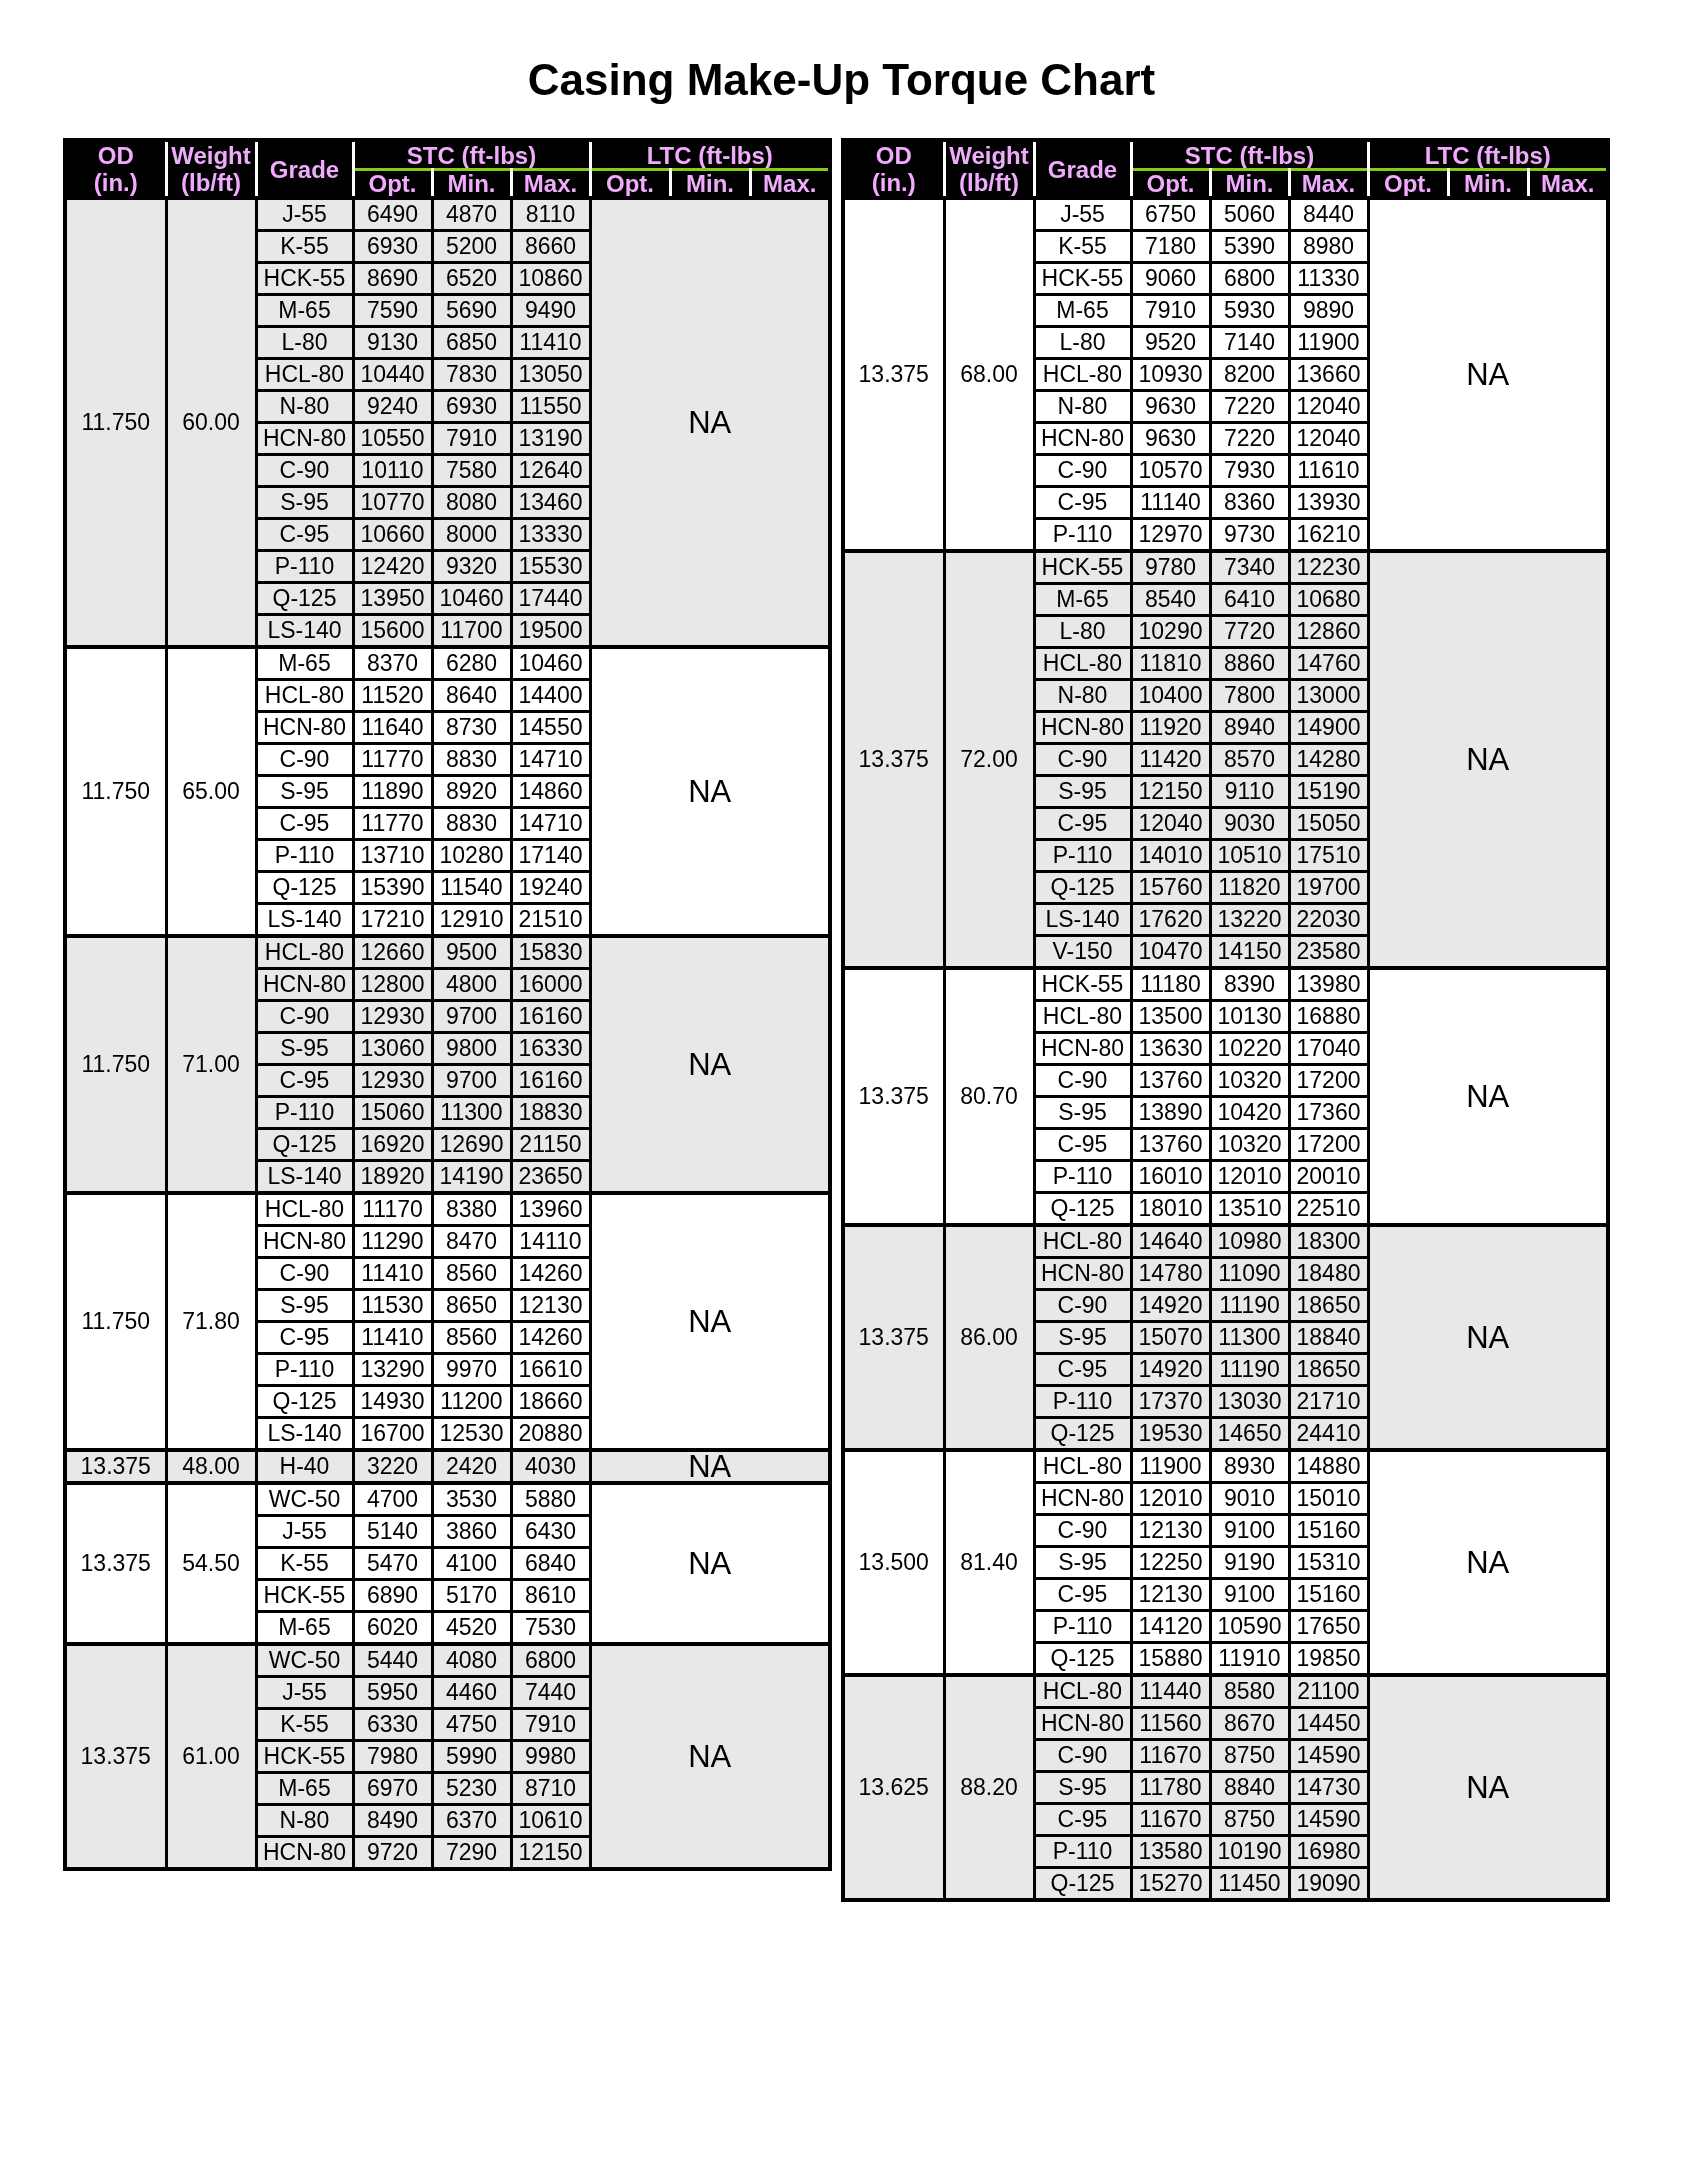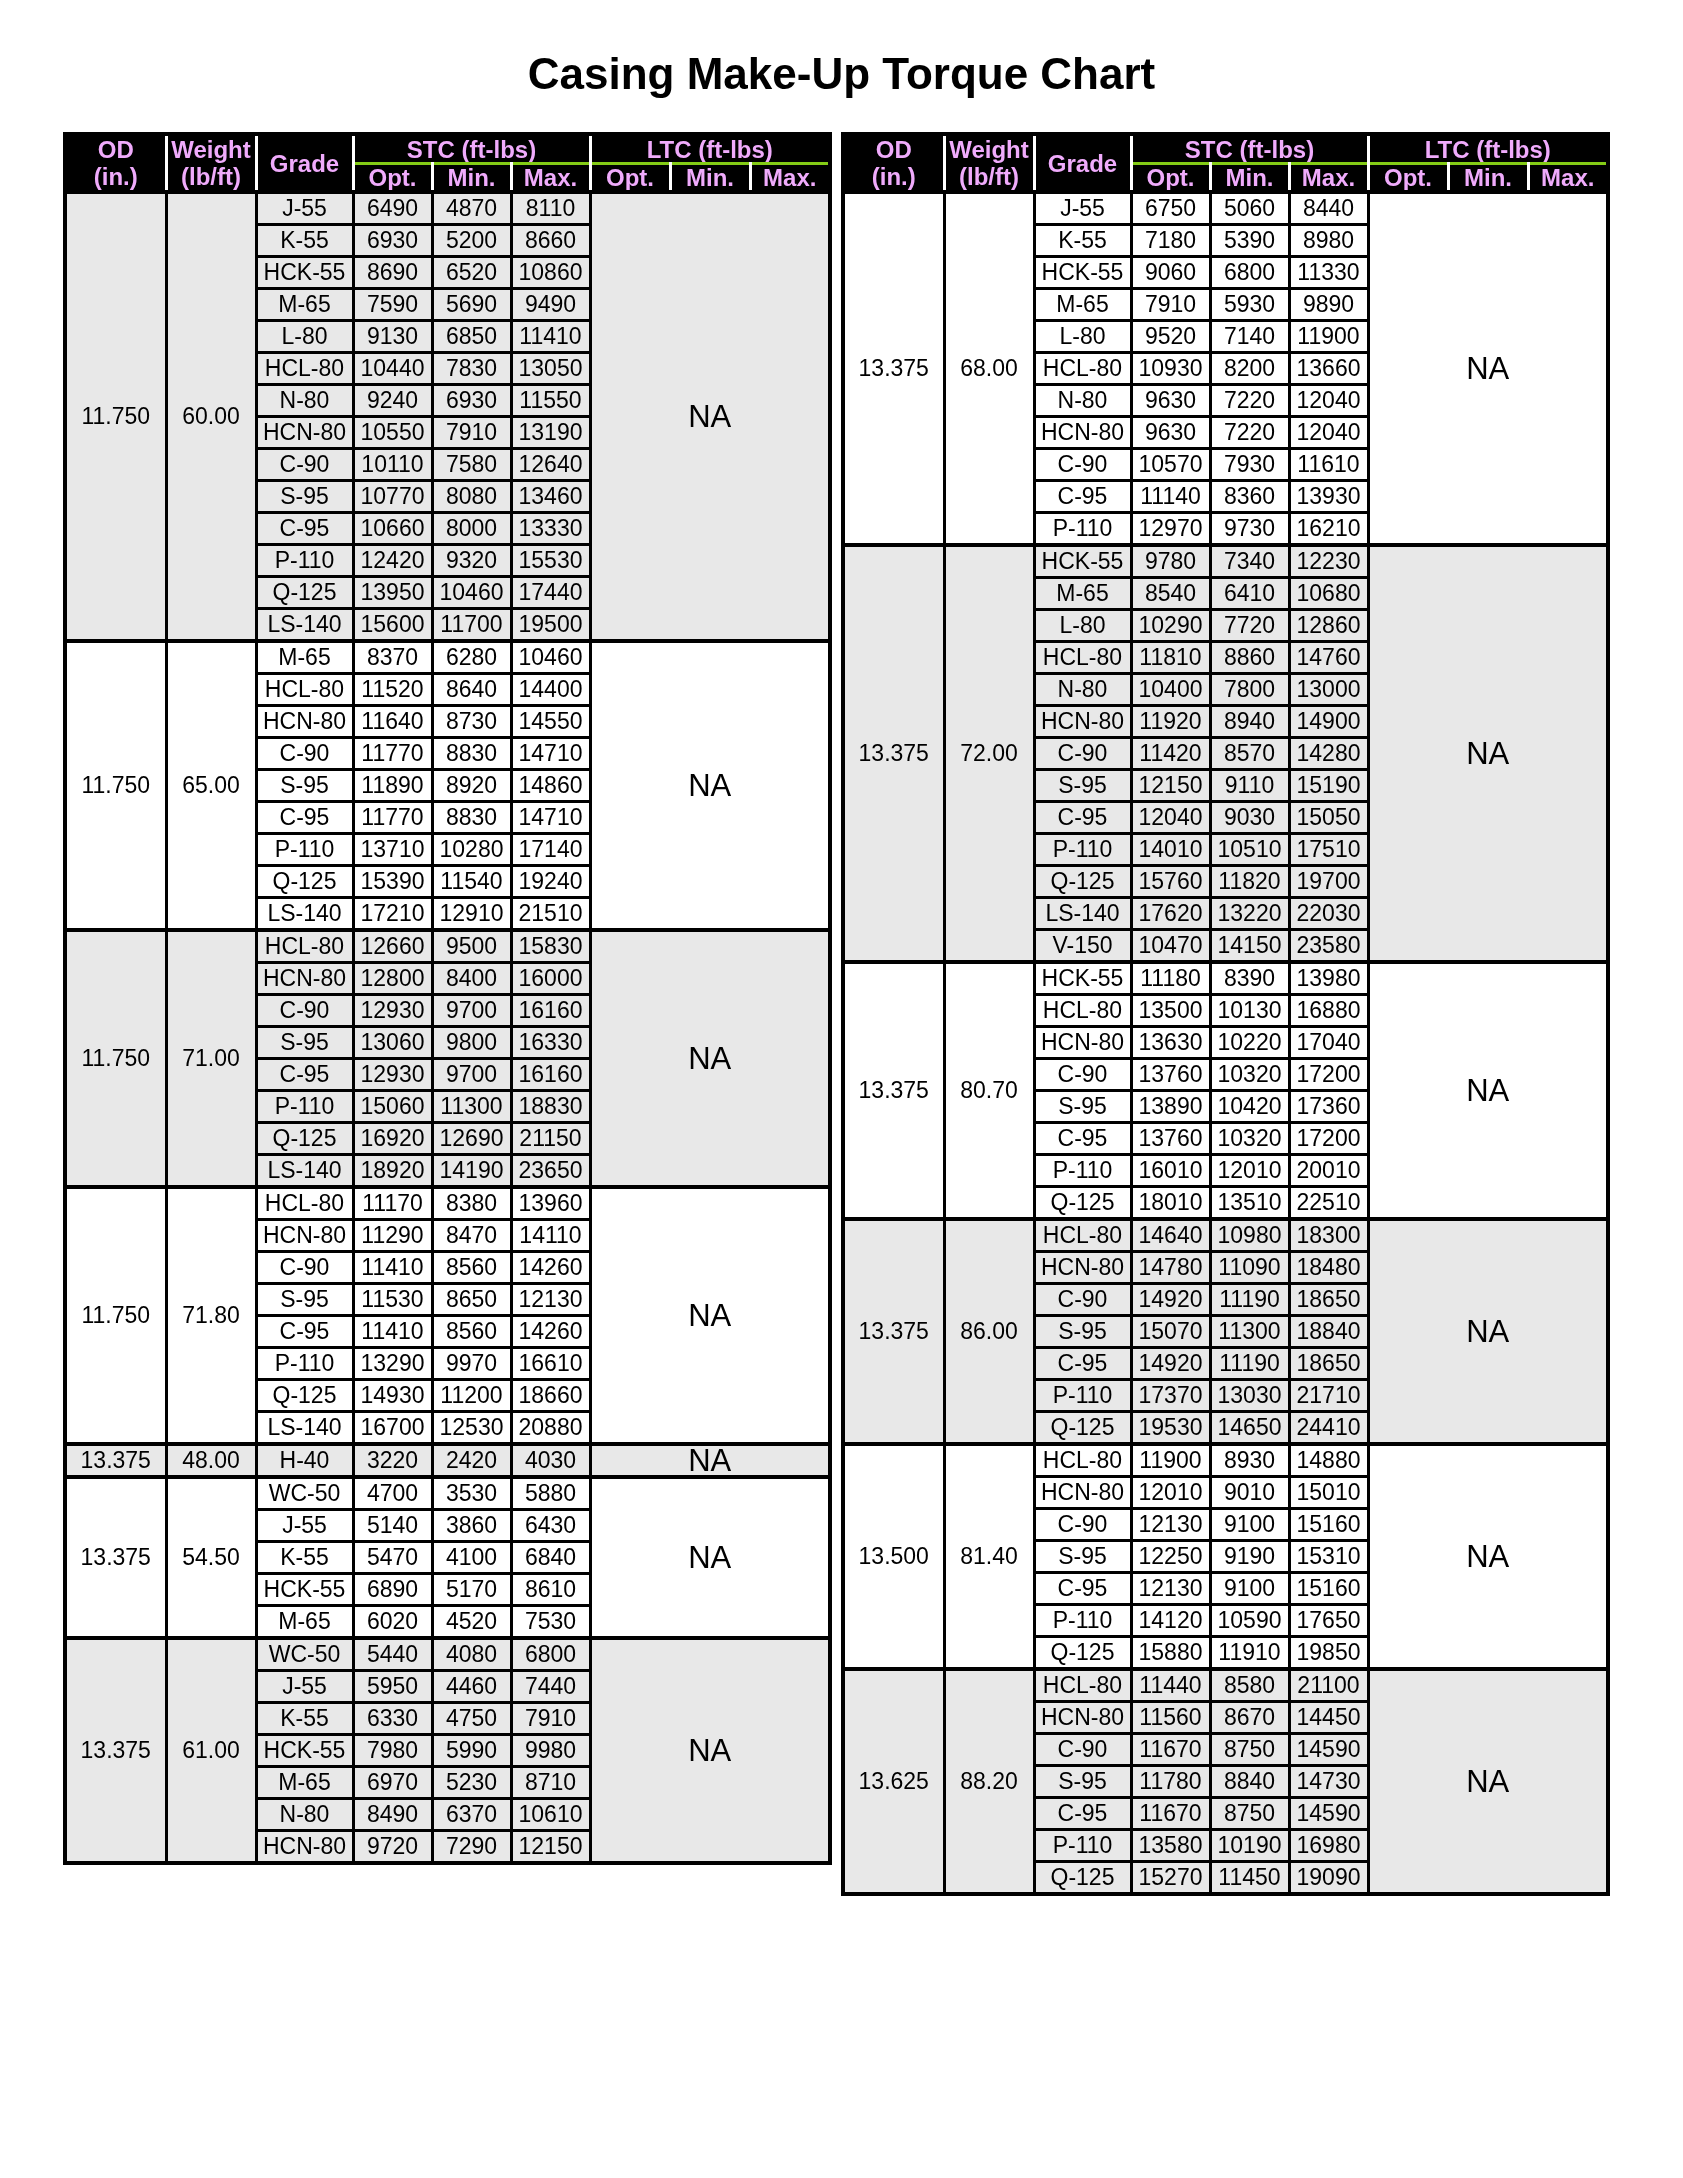--- a/index.html
+++ b/index.html
@@ -12,21 +12,21 @@
     color: #000;
   }
   .page {
     position: relative;
     width: 1683px;
     height: 2178px;
     background: #ffffff;
     overflow: hidden;
   }
   .title {
-    margin: 6px;
+    margin: 12px;
     padding-top: 44px;
     text-align: center;
     font-size: 44px;
     line-height: 1.1;
     font-weight: 700;
     letter-spacing: 0px;
   }
   .tables {
     display: flex;
     align-items: flex-start;
@@ -266,21 +266,21 @@
               <td rowspan="8">71.00</td>
               <td>HCL-80</td>
               <td>12660</td>
               <td>9500</td>
               <td>15830</td>
               <td class="ltc" rowspan="8" colspan="3">NA</td>
             </tr>
             <tr class="shaded">
               <td>HCN-80</td>
               <td>12800</td>
-              <td>8400</td>
+              <td>4800</td>
               <td>16000</td>
             </tr>
             <tr class="shaded">
               <td>C-90</td>
               <td>12930</td>
               <td>9700</td>
               <td>16160</td>
             </tr>
             <tr class="shaded">
               <td>S-95</td>

